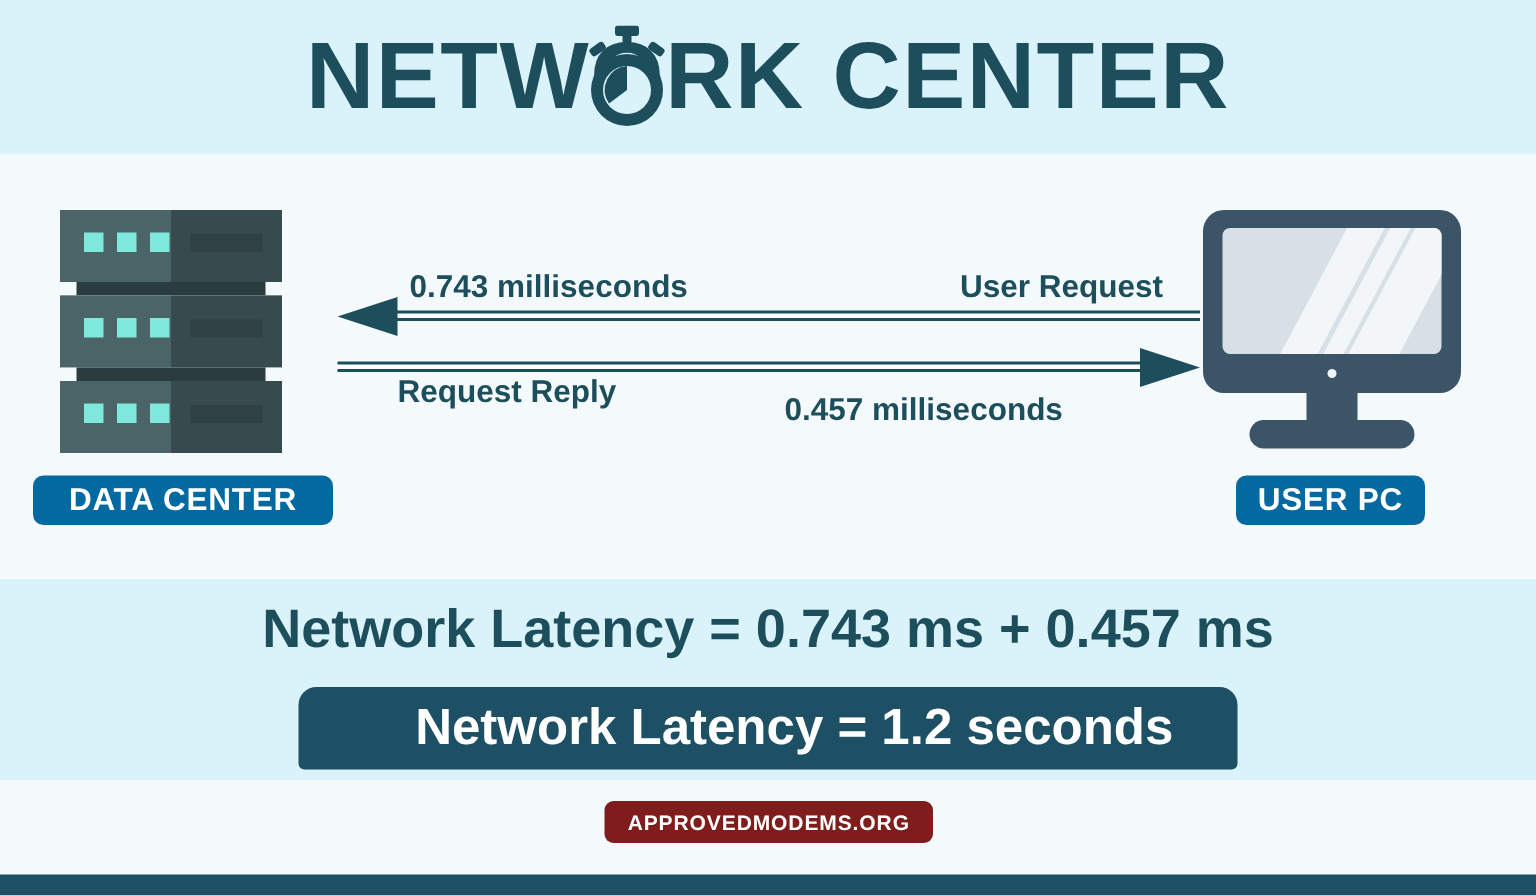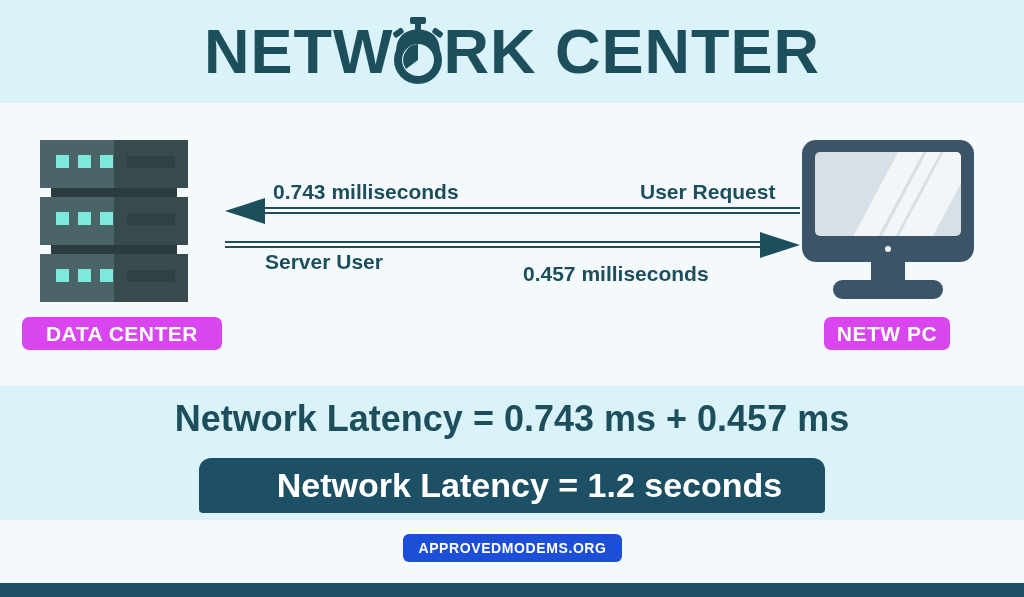--- a/index.html
+++ b/index.html
@@ -192,21 +192,21 @@
     top: 140px;
     width: 110px;
     height: 19px;
     background: #3c5468;
     border-radius: 10px;
   }
 
   
   .pill {
     position: absolute;
-    background: #d946ef;
+    background: #0369a1;
     border-radius: 7px;
     color: #ffffff;
     font-weight: bold;
     display: flex;
     align-items: center;
     justify-content: center;
     letter-spacing: 0.5px;
   }
   .pill-datacenter {
     left: 22px;
@@ -303,21 +303,21 @@
     margin-left: 35px;
   }
 
   
   .footer-badge {
     position: absolute;
     left: 403px;
     top: 534px;
     width: 219px;
     height: 28px;
-    background: #1d4ed8;
+    background: #7f1d1d;
     border-radius: 6px;
     display: flex;
     align-items: center;
     justify-content: center;
   }
   .footer-text {
     font-size: 14px;
     font-weight: bold;
     color: #ffffff;
     letter-spacing: 0.6px;
@@ -394,31 +394,31 @@
     <div class="mon-screen">
       <span class="glare glare-a"></span>
       <span class="glare glare-b"></span>
       <span class="glare glare-c"></span>
     </div>
     <div class="mon-dot"></div>
     <div class="mon-neck"></div>
     <div class="mon-base"></div>
   </div>
 
-  <div class="pill pill-userpc">NETW PC</div>
+  <div class="pill pill-userpc">USER PC</div>
 
   <div class="arrows">
     <div class="shaft shaft-top"></div>
     <div class="arrowhead head-left"></div>
     <div class="shaft shaft-bottom"></div>
     <div class="arrowhead head-right"></div>
 
     <div class="arrow-label lbl-top-left">0.743 milliseconds</div>
     <div class="arrow-label lbl-top-right">User Request</div>
-    <div class="arrow-label lbl-bot-left">Server User</div>
+    <div class="arrow-label lbl-bot-left">Request Reply</div>
     <div class="arrow-label lbl-bot-right">0.457 milliseconds</div>
   </div>
 
   <div class="formula-line">Network Latency = 0.743 ms + 0.457 ms</div>
   <div class="result-box">
     <span class="result-text">Network Latency = 1.2 seconds</span>
   </div>
 
   <div class="footer-badge">
     <span class="footer-text">APPROVEDMODEMS.ORG</span>

